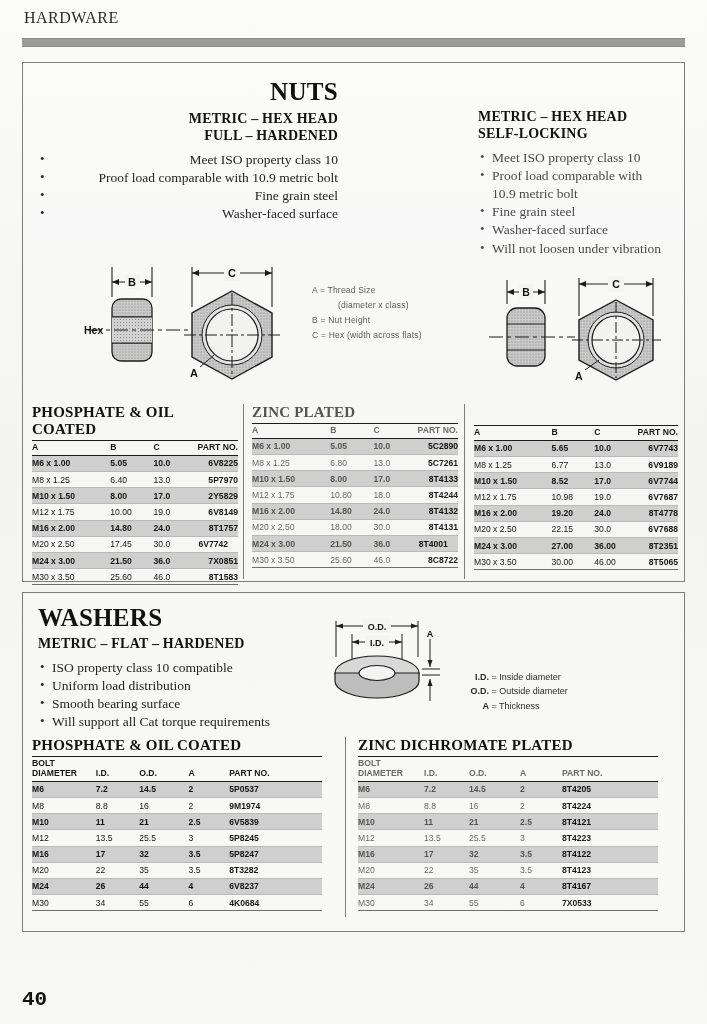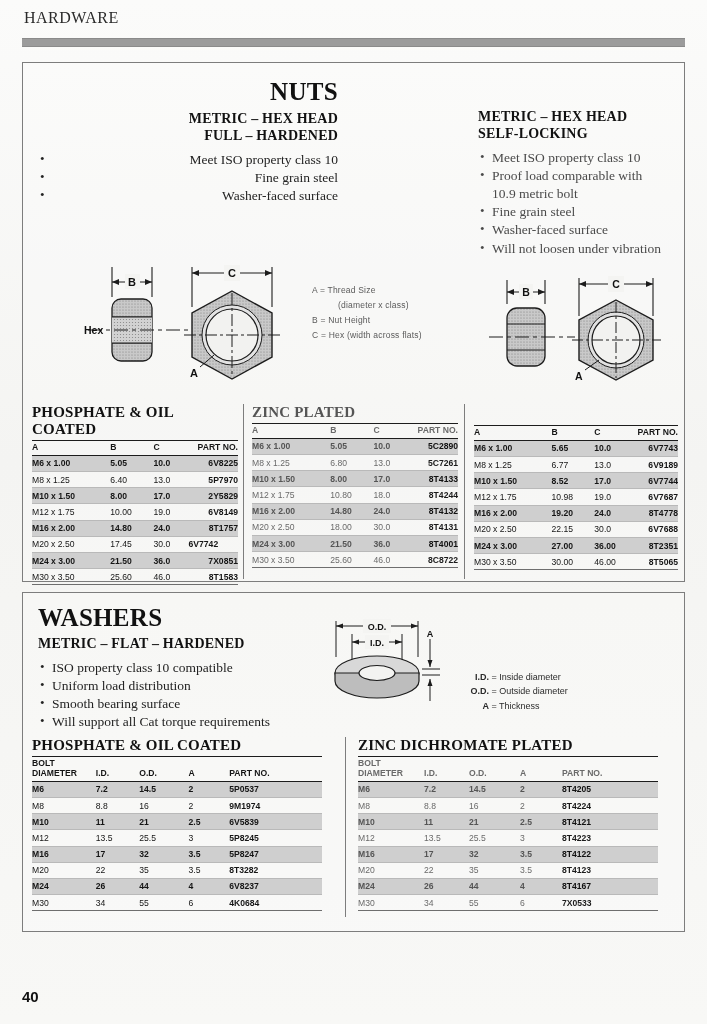--- a/index.html
+++ b/index.html
@@ -143,43 +143,44 @@
   .vdiv {
     position: absolute;
     width: 1px;
     background: #7d7d7d;
   }
 
   
   .pageno {
     position: absolute;
     left: 22px; top: 988px;
-    font-family: Liberation Sans, sans-serif;
+    font-family: Liberation Mono, monospace;
     font-weight: bold;
-    font-size: 15px;
+    font-size: 21px;
   }
 
   svg { display: block; }
 </style>
 <style>[data-name="list-item-continuation"]::before{content:"" !important;}</style></head>
 <body>
 
 <div class="page" data-name="catalog-page">
 
   <div class="hdr-title" data-name="page-header-title">HARDWARE</div>
   <div class="hdr-bar" data-name="header-rule"></div>
 
   <div class="box" id="nuts-box" data-name="nuts-section"></div>
 
   <div style="position:absolute; left:38px; top:78px; width:300px;text-align:right;" data-name="nuts-left-column">
     <div class="sec-title" data-name="nuts-section-title">NUTS</div>
     <div class="sub-title" style="margin-top:4px;" data-name="nuts-left-subtitle">METRIC – HEX HEAD
 FULL – HARDENED</div>
     <ul class="bullets" data-name="nuts-left-bullets">
       <li data-name="list-item">Meet ISO property class 10</li>
+      <li data-name="list-item">Proof load comparable with 10.9 metric bolt</li>
       <li data-name="list-item">Fine grain steel</li>
       <li data-name="list-item">Washer-faced surface</li>
     </ul>
   </div>
 
   <div style="position:absolute; left:478px; top:108px; width:205px;" data-name="nuts-right-column">
     <div class="sub-title" data-name="nuts-right-subtitle">METRIC – HEX HEAD
 SELF-LOCKING</div>
     <ul class="bullets faded" data-name="nuts-right-bullets">
       <li data-name="list-item">Meet ISO property class 10</li>
@@ -318,21 +319,21 @@
           <tr data-name="table-row" class="alt">
             <td data-name="cell-value">M16 x 2.00</td>
             <td data-name="cell-value">14.80</td>
             <td data-name="cell-value">24.0</td>
             <td class="pn" data-name="cell-part-no" style="text-align: right;">8T1757</td>
           </tr>
           <tr data-name="table-row">
             <td data-name="cell-value">M20 x 2.50</td>
             <td data-name="cell-value">17.45</td>
             <td data-name="cell-value">30.0</td>
-            <td class="pn" data-name="cell-part-no" style="text-align: left;">6V7742</td>
+            <td class="pn" data-name="cell-part-no" style="text-align: center;">6V7742</td>
           </tr>
           <tr data-name="table-row" class="alt">
             <td data-name="cell-value">M24 x 3.00</td>
             <td data-name="cell-value">21.50</td>
             <td data-name="cell-value">36.0</td>
             <td class="pn" data-name="cell-part-no" style="text-align: right;">7X0851</td>
           </tr>
           <tr data-name="table-row">
             <td data-name="cell-value">M30 x 3.50</td>
             <td data-name="cell-value">25.60</td>
@@ -390,21 +391,21 @@
           <tr data-name="table-row">
             <td data-name="cell-value">M20 x 2.50</td>
             <td data-name="cell-value">18.00</td>
             <td data-name="cell-value">30.0</td>
             <td class="pn" data-name="cell-part-no" style="text-align: right;">8T4131</td>
           </tr>
           <tr data-name="table-row" class="alt">
             <td data-name="cell-value">M24 x 3.00</td>
             <td data-name="cell-value">21.50</td>
             <td data-name="cell-value">36.0</td>
-            <td class="pn" data-name="cell-part-no" style="text-align: right;">8T4001</td>
+            <td class="pn" data-name="cell-part-no" style="text-align: center;">8T4001</td>
           </tr>
           <tr data-name="table-row">
             <td data-name="cell-value">M30 x 3.50</td>
             <td data-name="cell-value">25.60</td>
             <td data-name="cell-value">46.0</td>
             <td class="pn" data-name="cell-part-no" style="text-align: right;">8C8722</td>
           </tr>
         </tbody>
     </table>
   </div>

